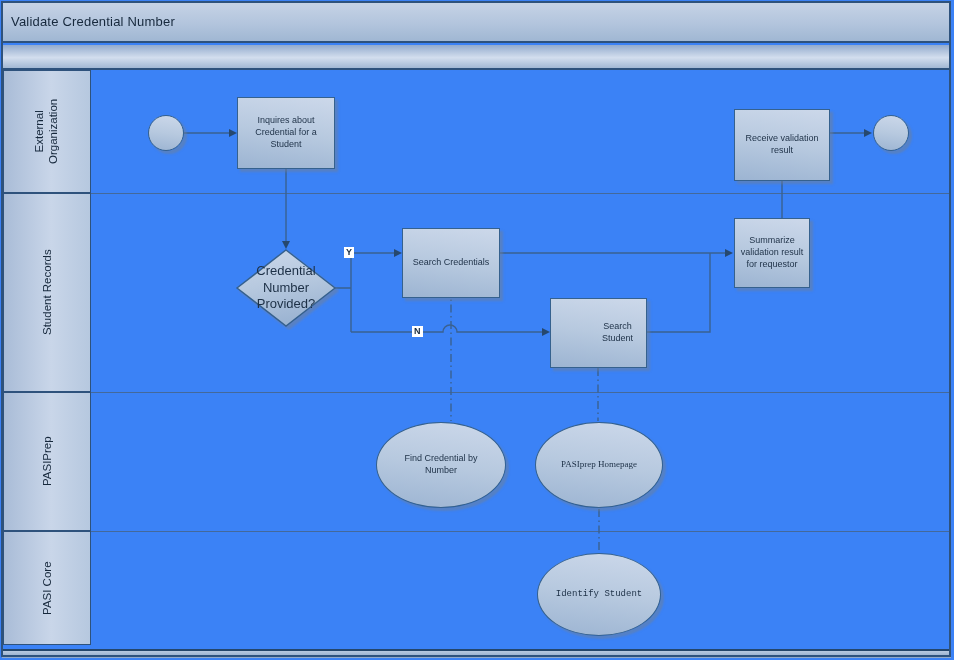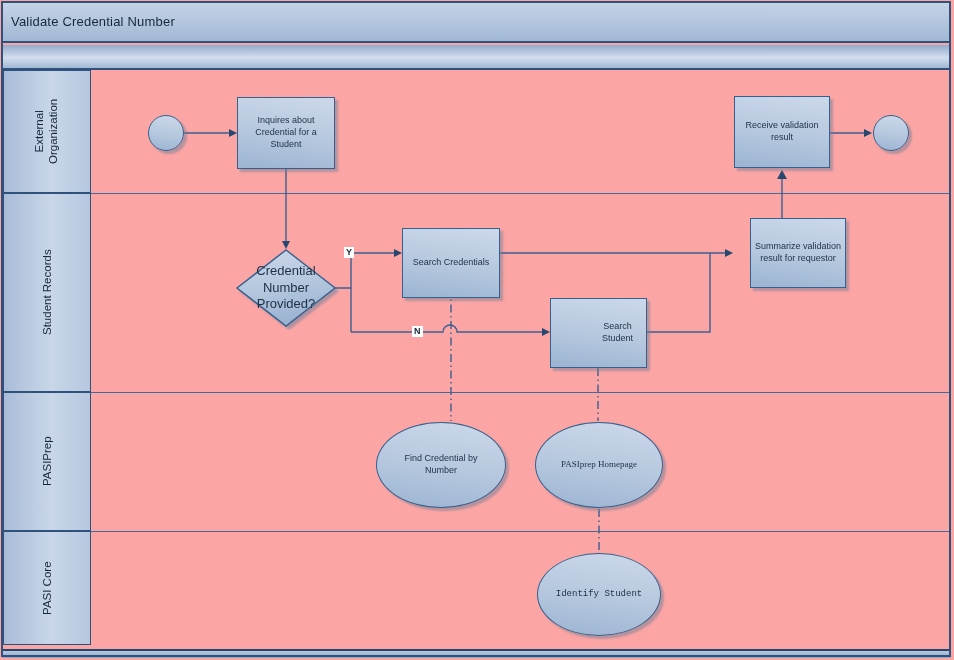--- a/index.html
+++ b/index.html
@@ -1,18 +1,18 @@
 <!DOCTYPE html>
 <html><head>
 <meta charset="utf-8">
 <style>
   html,body{margin:0;padding:0;background:#ffffff;}
   .stage{
     position:relative;width:954px;height:660px;overflow:hidden;
-    font-family:"Liberation Sans",sans-serif;background:#fca5a5;color:#1f3048;
+    font-family:"Liberation Sans",sans-serif;background:#3b82f6;color:#1f3048;
   }
   
   .title-bar{
     position:absolute;left:2px;top:2px;width:949px;height:41px;
     background:linear-gradient(180deg,#c6d3e6 0%,#b3c5dd 55%,#a0b7d3 100%);
     border-bottom:2px solid #2e527c;
     display:flex;align-items:center;box-sizing:border-box;
   }
   .title-bar .title{font-size:13px;color:#16283c;padding-left:9px;letter-spacing:.2px;}
   .band2{
@@ -121,21 +121,21 @@
     </g>
   </svg>
 
   <div class="edge-label" style="left:344px;top:247px;">Y</div>
   <div class="edge-label" style="left:412px;top:326px;">N</div>
 
   <div class="shape circle" style="left:148px;top:115px;width:36px;height:36px;"></div>
   <div class="shape" style="left:237px;top:97px;width:98px;height:72px;">
     <span>Inquires about Credential for a Student</span>
   </div>
-  <div class="shape" style="left:734px;top:96px;width:96px;height:72px;text-align:center;">
+  <div class="shape" style="left:734px;top:109px;width:96px;height:72px;text-align:center;">
     <span>Receive validation result</span>
   </div>
   <div class="shape circle" style="left:873px;top:115px;width:36px;height:36px;"></div>
 
   <div class="diamond-wrap" style="left:233px;top:246px;">
     <svg width="106" height="84" viewBox="0 0 106 84">
       <defs>
         <linearGradient id="gdia" x1="0" y1="0" x2="0.25" y2="1">
           <stop offset="0" stop-color="#ccd8ea"></stop>
           <stop offset="0.5" stop-color="#b7c9df"></stop>
@@ -149,21 +149,21 @@
     </svg>
   </div>
   <div class="diamond-text" style="left:250px;top:262px;width:72px;height:52px;">Credential Number Provided?</div>
 
   <div class="shape" style="left:402px;top:228px;width:98px;height:70px;">
     <span>Search Credentials</span>
   </div>
   <div class="shape" style="left:550px;top:298px;width:97px;height:70px;padding-left:40px;">
     <span>Search Student</span>
   </div>
-  <div class="shape" style="left:750px;top:218px;width:96px;height:70px;">
+  <div class="shape" style="left:734px;top:218px;width:76px;height:70px;">
     <span>Summarize validation result for requestor</span>
   </div>
 
   <div class="shape ellipse" style="left:376px;top:422px;width:130px;height:86px;">
     <span style="max-width:104px;">Find Credential by Number</span>
   </div>
   <div class="shape ellipse" style="left:535px;top:422px;width:128px;height:86px;font-family:Liberation Serif, serif;">
     <span style="max-width:104px;">PASIprep Homepage</span>
   </div>
 

